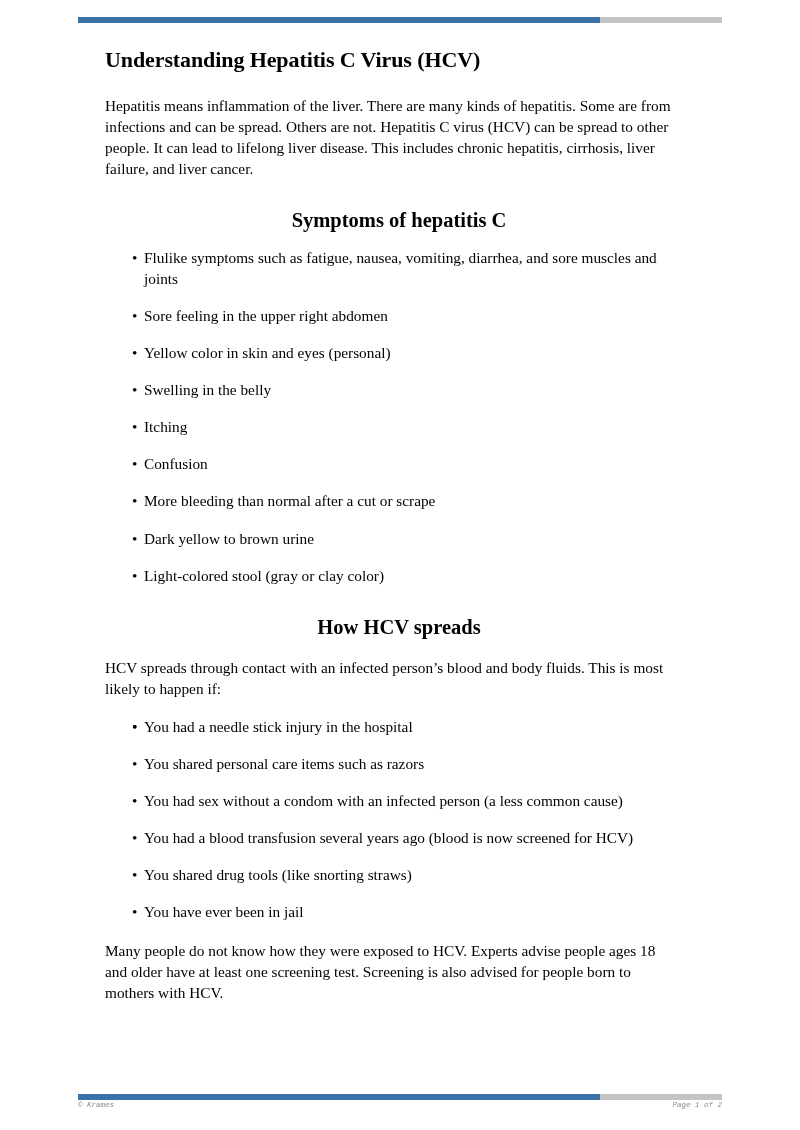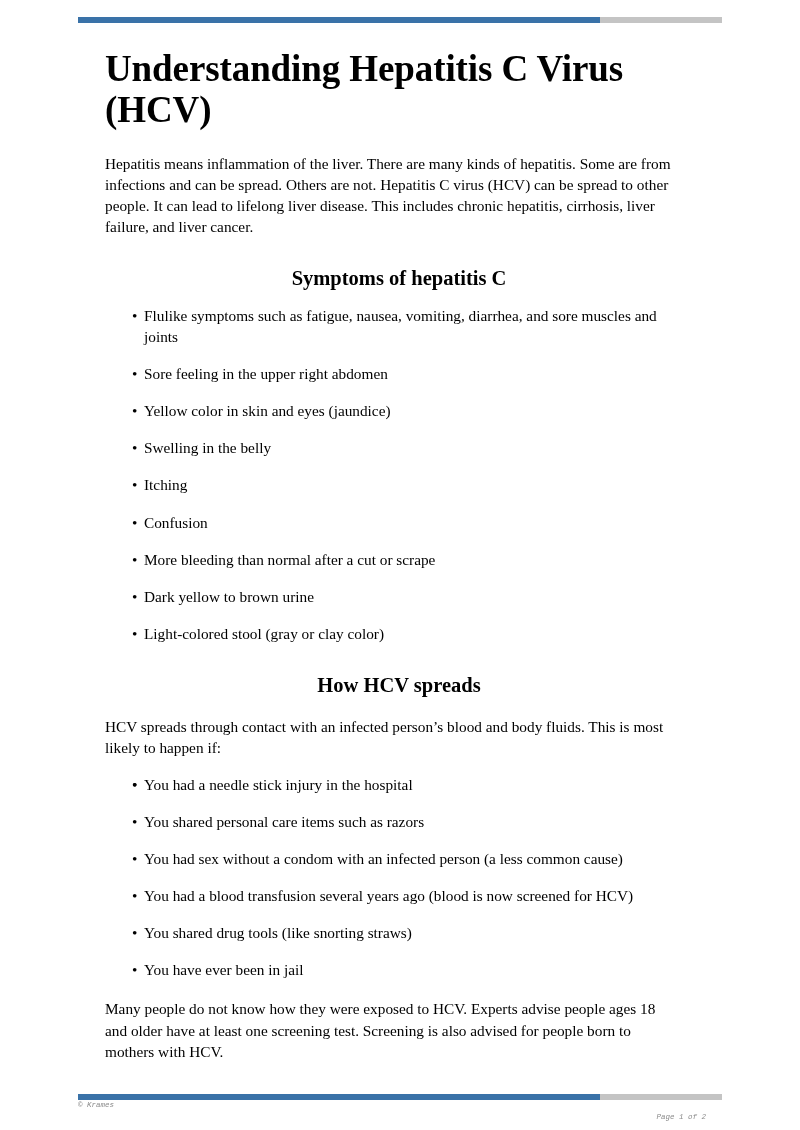--- a/index.html
+++ b/index.html
@@ -49,21 +49,21 @@
 
   
   .content {
     position: absolute;
     left: 105px;
     top: 48px;
     width: 588px;
   }
 
   h1.doc-title {
-    font-size: 37px;
+    font-size: 22px;
     font-weight: bold;
     line-height: 1.12;
     margin: 0 0 22px 0;
     letter-spacing: -0.1px;
   }
 
   h2.section-heading {
     font-size: 20.5px;
     font-weight: bold;
     line-height: 1.15;
@@ -114,21 +114,21 @@
   .footer-meta .right {
     position: absolute;
     top: 0;
     font-family: Liberation Mono, monospace;
     font-style: italic;
     font-size: 7.5px;
     color: #8b8b8b;
     white-space: nowrap;
   }
   .footer-meta .left { left: 0; }
-  .footer-meta .right { right: 16px; margin-top: 12px; }
+  .footer-meta .right { right: 0; }
 </style>
 </head>
 <body>
 
 <div class="page">
 
   <div class="rule rule-header">
     <div class="seg-blue"></div>
     <div class="seg-grey"></div>
   </div>
@@ -146,21 +146,21 @@
       <li>
         <span class="bullet-dot">•</span>
         <span>Flulike symptoms such as fatigue, nausea, vomiting, diarrhea, and sore muscles and joints</span>
       </li>
       <li>
         <span class="bullet-dot">•</span>
         <span>Sore feeling in the upper right abdomen</span>
       </li>
       <li>
         <span class="bullet-dot">•</span>
-        <span>Yellow color in skin and eyes (jaundice)</span>
+        <span>Yellow color in skin and eyes (personal)</span>
       </li>
       <li>
         <span class="bullet-dot">•</span>
         <span>Swelling in the belly</span>
       </li>
       <li>
         <span class="bullet-dot">•</span>
         <span>Itching</span>
       </li>
       <li>

